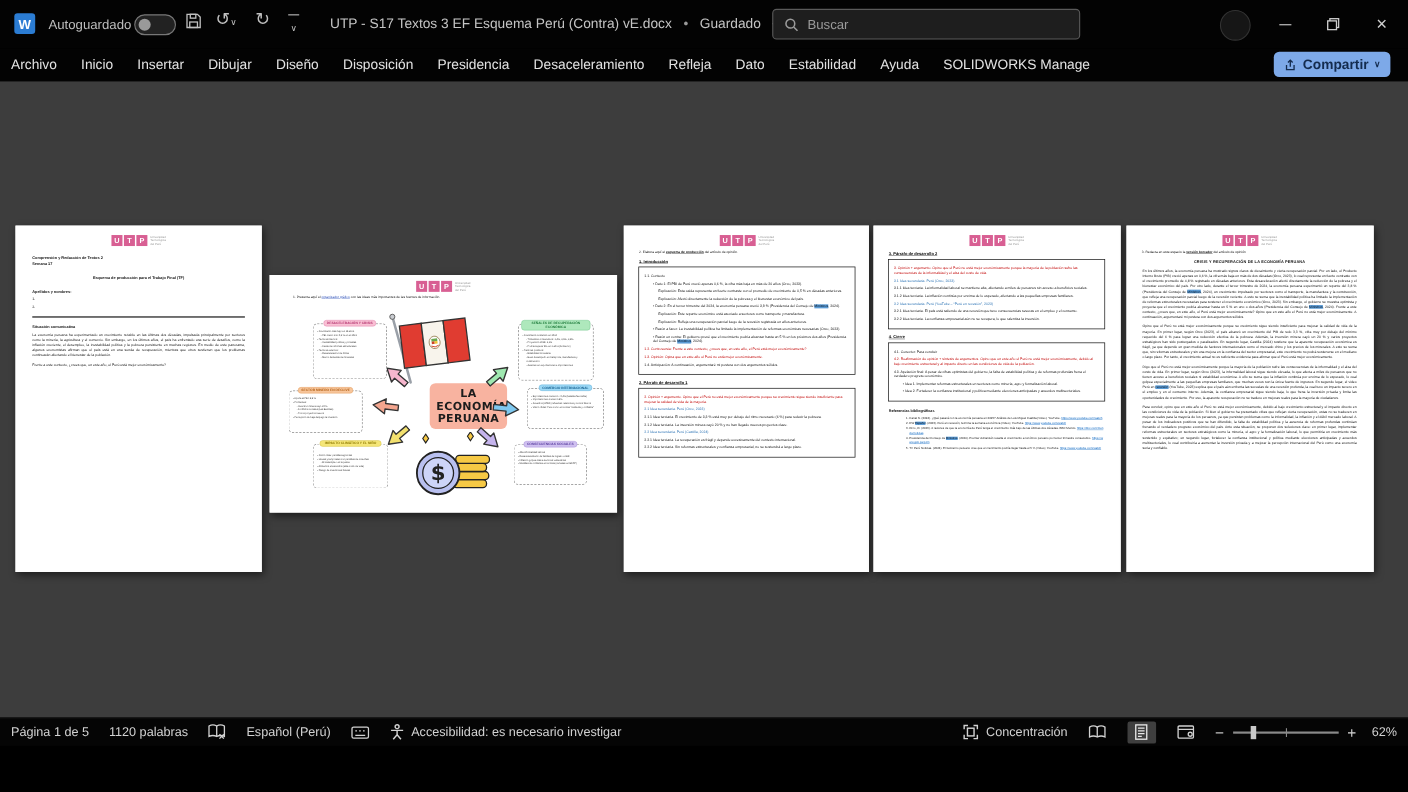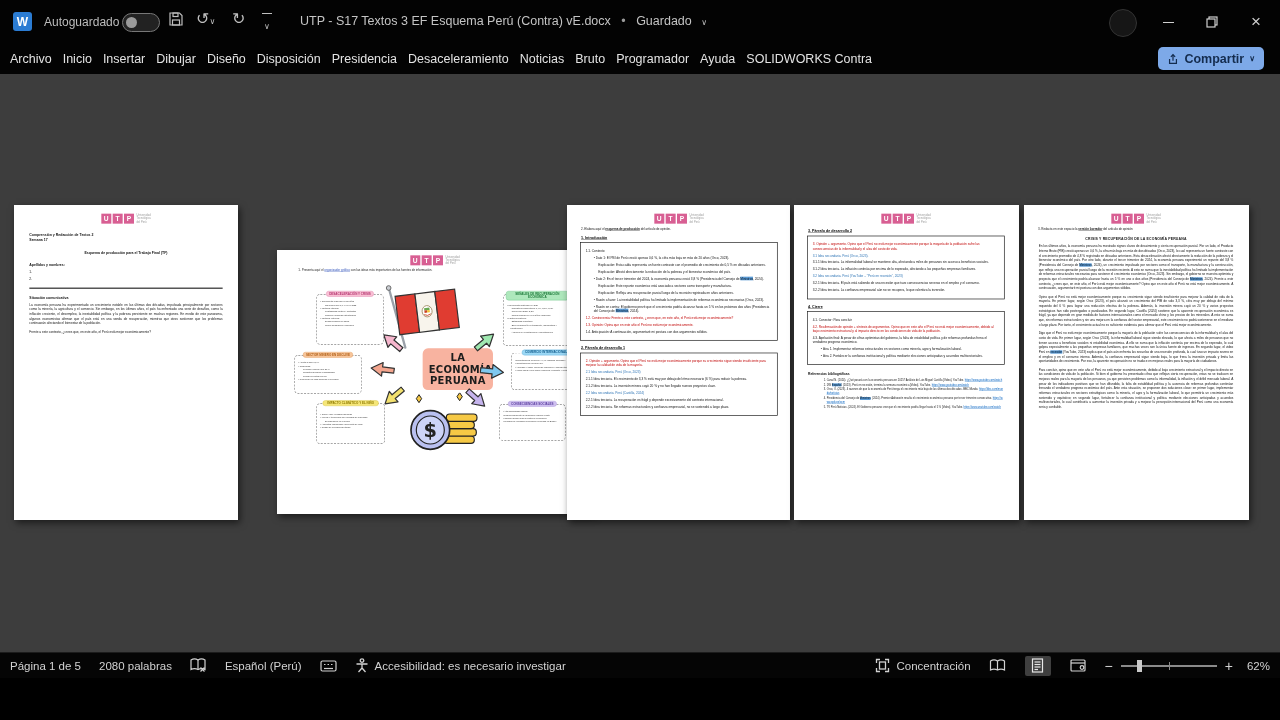--- a/index.html
+++ b/index.html
@@ -17,21 +17,21 @@
   #doc-title{position:absolute;left:300px;top:14px;font-size:12.5px;color:#c4c4c4;white-space:nowrap;}
   #doc-title .sep{margin:0 7px;color:#9a9a9a;}
   #doc-title .chev{margin-left:6px;}
   #search-box{position:absolute;left:702px;top:8px;width:278px;height:26px;background:#1e1e1e;
     border:1px solid #5a5a5a;border-radius:4px;display:flex;align-items:center;color:#9b9b9b;font-size:12px;}
   #search-box svg{margin:0 8px 0 10px;}
   #avatar{position:absolute;left:1109px;top:9px;width:26px;height:26px;border-radius:50%;background:#161616;border:1px solid #333;}
   .winbtn{position:absolute;top:0;width:40px;height:44px;display:flex;align-items:center;justify-content:center;color:#cfcfcf;}
   
   #ribbon{position:absolute;left:0;top:44px;width:1280px;height:30px;background:#030303;display:flex;
-    align-items:center;gap:11px;padding-left:10px;box-sizing:border-box;}
+    align-items:center;gap:22px;padding-left:10px;box-sizing:border-box;}
   .rtab{font-size:12.5px;color:#e3e3e3;white-space:nowrap;}
   #share-btn{position:absolute;right:16px;top:3px;height:23px;background:#7da9e8;border-radius:5px;color:#142c4e;
     font-size:12.5px;display:flex;align-items:center;padding:0 9px;gap:5px;font-weight:bold;}
   #share-btn .chev{color:#142c4e;}
   
   #canvas{position:absolute;left:0;top:74px;width:1280px;height:578px;background:#3d3d3d;}
   .page{position:absolute;background:#fff;box-shadow:2px 3px 7px rgba(0,0,0,.55);overflow:hidden;}
   .pg-inner{transform:scale(0.3333);transform-origin:0 0;background:#fff;color:#111;}
   .pgP .pg-inner{width:672px;height:945px;}
   .pgL .pg-inner{width:948px;height:672px;}
@@ -113,20 +113,27 @@
   <div class="qat" style="left:232px;top:9px;"><span>↻</span></div>
   <div class="qat" style="left:262px;top:13px;">
     <div style="width:10px;border-top:1.5px solid #bfbfbf;text-align:center;"><span class="chev">∨</span></div>
   </div>
   <div id="doc-title">
     <span>UTP - S17 Textos 3 EF Esquema Perú (Contra) vE.docx</span>
     <span class="sep">•</span>
     <span>Guardado</span>
     <span class="chev">∨</span>
   </div>
+  <div id="search-box">
+    <svg width="13" height="13" viewBox="0 0 13 13" fill="none" stroke="#9b9b9b" stroke-width="1.4">
+      <circle cx="5.5" cy="5.5" r="4"></circle>
+        <line x1="8.5" y1="8.5" x2="12" y2="12"></line>
+    </svg>
+    <span>Buscar</span>
+  </div>
   <div id="avatar"></div>
   <div class="winbtn" style="left:1148px;">
       <div style="width:11px;border-top:1.5px solid #cfcfcf;"></div>
     </div>
   <div class="winbtn" style="left:1192px;">
     <svg width="12" height="12" viewBox="0 0 12 12" fill="none" stroke="#cfcfcf" stroke-width="1.2">
       <rect x="3" y="1" width="8" height="8"></rect>
         <rect x="1" y="3" width="8" height="8" fill="#030303"></rect>
     </svg>
   </div>
@@ -137,25 +144,25 @@
 
 <div id="ribbon">
   <span class="rtab">Archivo</span>
   <span class="rtab">Inicio</span>
   <span class="rtab">Insertar</span>
   <span class="rtab">Dibujar</span>
   <span class="rtab">Diseño</span>
   <span class="rtab">Disposición</span>
   <span class="rtab">Presidencia</span>
   <span class="rtab">Desaceleramiento</span>
-  <span class="rtab">Noticias</span>
-  <span class="rtab">Bruto</span>
-  <span class="rtab">Programador</span>
+  <span class="rtab">Refleja</span>
+  <span class="rtab">Dato</span>
+  <span class="rtab">Estabilidad</span>
   <span class="rtab">Ayuda</span>
-  <span class="rtab">SOLIDWORKS Contra</span>
+  <span class="rtab">SOLIDWORKS Manage</span>
   <div id="share-btn">
     <svg width="12" height="12" viewBox="0 0 14 14" fill="none" stroke="#142c4e" stroke-width="1.4">
       <path d="M3 7 v5 h8 V7"></path>
         <path d="M7 9 V2"></path>
         <path d="M4.5 4.5 7 2 l2.5 2.5"></path>
     </svg>
     <span>Compartir</span>
     <span class="chev">∨</span>
   </div>
 </div>
@@ -182,21 +189,21 @@
       <div class="p1-lbl">Apellidos y nombres:</div>
       <div class="p1-num">1.</div>
       <div class="p1-num">2.</div>
       <div class="p1-rule"></div>
       <div class="p1-sec">Situación comunicativa</div>
       <div class="p1-para">La economía peruana ha experimentado un crecimiento notable en las últimas dos décadas, impulsada principalmente por sectores como la minería, la agricultura y el comercio. Sin embargo, en los últimos años, el país ha enfrentado una serie de desafíos, como la inflación creciente, el desempleo, la inestabilidad política y la pobreza persistente en muchas regiones. En medio de este panorama, algunos economistas afirman que el país está en una senda de recuperación, mientras que otros sostienen que los problemas continuarán afectando el bienestar de la población.</div>
       <div class="p1-q">Frente a este contexto, ¿crees que, en este año, el Perú está mejor económicamente?</div>
     </div>
   </div>
 
-  <div class="page pgL" style="left:245px;top:176px;width:316px;height:264px;margin-left:32px;">
+  <div class="page pgL" style="left:245px;top:176px;width:316px;height:216px;">
     <div class="pg-inner" style="position:relative;">
       <div class="utp" style="padding-top:16px;">
         <div class="sq">U</div>
         <div class="sq">T</div>
         <div class="sq">P</div>
         <div class="utp-org">
           <div>Universidad</div>
             <div>Tecnológica</div>
             <div>del Perú</div>
         </div>
@@ -428,21 +435,21 @@
       <div class="p5-para"><span>En los últimos años, la economía peruana ha mostrado signos claros de decaimiento y cierta recuperación parcial. Por un lado, el Producto Interno Bruto (PIB) creció apenas un 0,6 %, la cifra más baja en más de dos décadas (Orco, 2023), lo cual representa un fuerte contraste con el crecimiento promedio de 4,8 % registrado en décadas anteriores. Esta desaceleración afectó directamente la reducción de la pobreza y el bienestar económico del país. Por otro lado, durante el tercer trimestre de 2024, la economía peruana experimentó un repunte del 3,8 % (Presidencia del Consejo de </span><span class="hl">Ministros</span><span>, 2024), un crecimiento impulsado por sectores como el transporte, la manufactura y la construcción, que refleja una recuperación parcial luego de la recesión reciente. A esto se suma que la inestabilidad política ha limitado la implementación de reformas estructurales necesarias para sostener el crecimiento económico (Orco, 2023). Sin embargo, el gobierno se muestra optimista y proyecta que el crecimiento podría alcanzar hasta un 5 % en uno o dos años (Presidencia del Consejo de </span><span class="hl">Ministros</span><span>, 2024). Frente a este contexto, ¿crees que, en este año, el Perú está mejor económicamente? Opino que en este año el Perú no está mejor económicamente. A continuación, argumentaré mi postura con dos argumentos sólidos.</span></div>
       <div class="p5-para">Opino que el Perú no está mejor económicamente porque su crecimiento sigue siendo insuficiente para mejorar la calidad de vida de la mayoría. En primer lugar, según Orco (2023), el país alcanzó un crecimiento del PIB de solo 3,3 %, cifra muy por debajo del mínimo requerido del 6 % para lograr una reducción efectiva de la pobreza. Además, la inversión minera cayó un 20 % y varios proyectos estratégicos han sido postergados o paralizados. En segundo lugar, Castilla (2024) sostiene que la aparente recuperación económica es frágil, ya que depende en gran medida de factores internacionales como el mercado chino y los precios de los minerales. A esto se suma que, sin reformas estructurales y sin una mejora en la confianza del sector empresarial, este crecimiento no podrá sostenerse en el mediano o largo plazo. Por tanto, el crecimiento actual no es suficiente evidencia para afirmar que el Perú está mejor económicamente.</div>
       <div class="p5-para"><span>Digo que el Perú no está mejor económicamente porque la mayoría de la población sufre las consecuencias de la informalidad y el alza del costo de vida. En primer lugar, según Orco (2023), la informalidad laboral sigue siendo elevada, lo que afecta a miles de peruanos que no tienen acceso a beneficios sociales ni estabilidad económica. A ello se suma que la inflación continúa por encima de lo esperado, lo cual golpea especialmente a las pequeñas empresas familiares, que muchas veces son la única fuente de ingresos. En segundo lugar, el video Perú en </span><span class="hl">recesión</span><span> (YouTube, 2023) explica que el país aún enfrenta las secuelas de una recesión profunda, la cual tuvo un impacto severo en el empleo y en el consumo interno. Además, la confianza empresarial sigue siendo baja, lo que frena la inversión privada y limita las oportunidades de crecimiento. Por eso, la aparente recuperación no se traduce en mejoras reales para la mayoría de ciudadanos.</span></div>
       <div class="p5-para">Para concluir, opino que en este año el Perú no está mejor económicamente, debido al bajo crecimiento estructural y el impacto directo en las condiciones de vida de la población. Si bien el gobierno ha presentado cifras que reflejan cierta recuperación, estas no se traducen en mejoras reales para la mayoría de los peruanos, ya que persisten problemas como la informalidad, la inflación y el débil mercado laboral. A pesar de los indicadores positivos que se han difundido, la falta de estabilidad política y la ausencia de reformas profundas continúan frenando el verdadero progreso económico del país. Ante esta situación, se proponen dos soluciones clave: en primer lugar, implementar reformas estructurales en sectores estratégicos como la minería, el agro y la formalización laboral, lo que permitiría un crecimiento más sostenido y equitativo; en segundo lugar, fortalecer la confianza institucional y política mediante elecciones anticipadas y acuerdos multisectoriales, lo cual contribuiría a aumentar la inversión privada y a mejorar la percepción internacional del Perú como una economía seria y confiable.</div>
     </div>
   </div>
 </div>
 
 <div id="statusbar">
   <span class="sb-item">Página 1 de 5</span>
-  <span class="sb-item">2080 palabras</span>
+  <span class="sb-item">1120 palabras</span>
   <span class="sb-item">
     <svg width="17" height="15" viewBox="0 0 17 15" fill="none" stroke="#d2d2d2" stroke-width="1.2">
       <path d="M8 2 C6 .8 3 .8 1 2 V11.5 C3 10.5 6 10.5 8 11.5 C10 10.5 13 10.5 15 11.5 V2 C13 .8 10 .8 8 2 Z"></path>
       <line x1="8" y1="2" x2="8" y2="11.5"></line>
         <path d="M10.5 9.5 l4 4 M14.5 9.5 l-4 4"></path>
     </svg>
   </span>
   <span class="sb-item">Español (Perú)</span>
   <span class="sb-item">
     <svg width="17" height="14" viewBox="0 0 17 14" fill="none" stroke="#d2d2d2" stroke-width="1.2">

